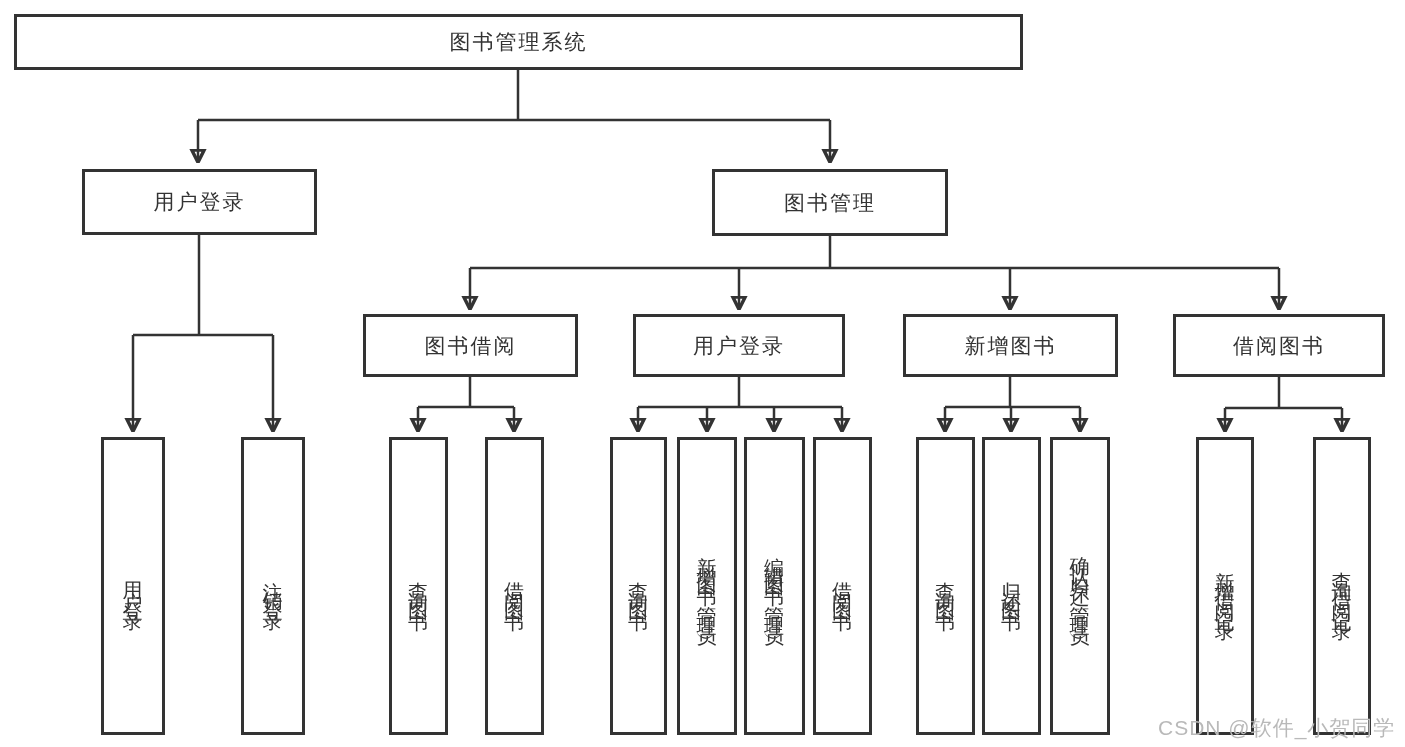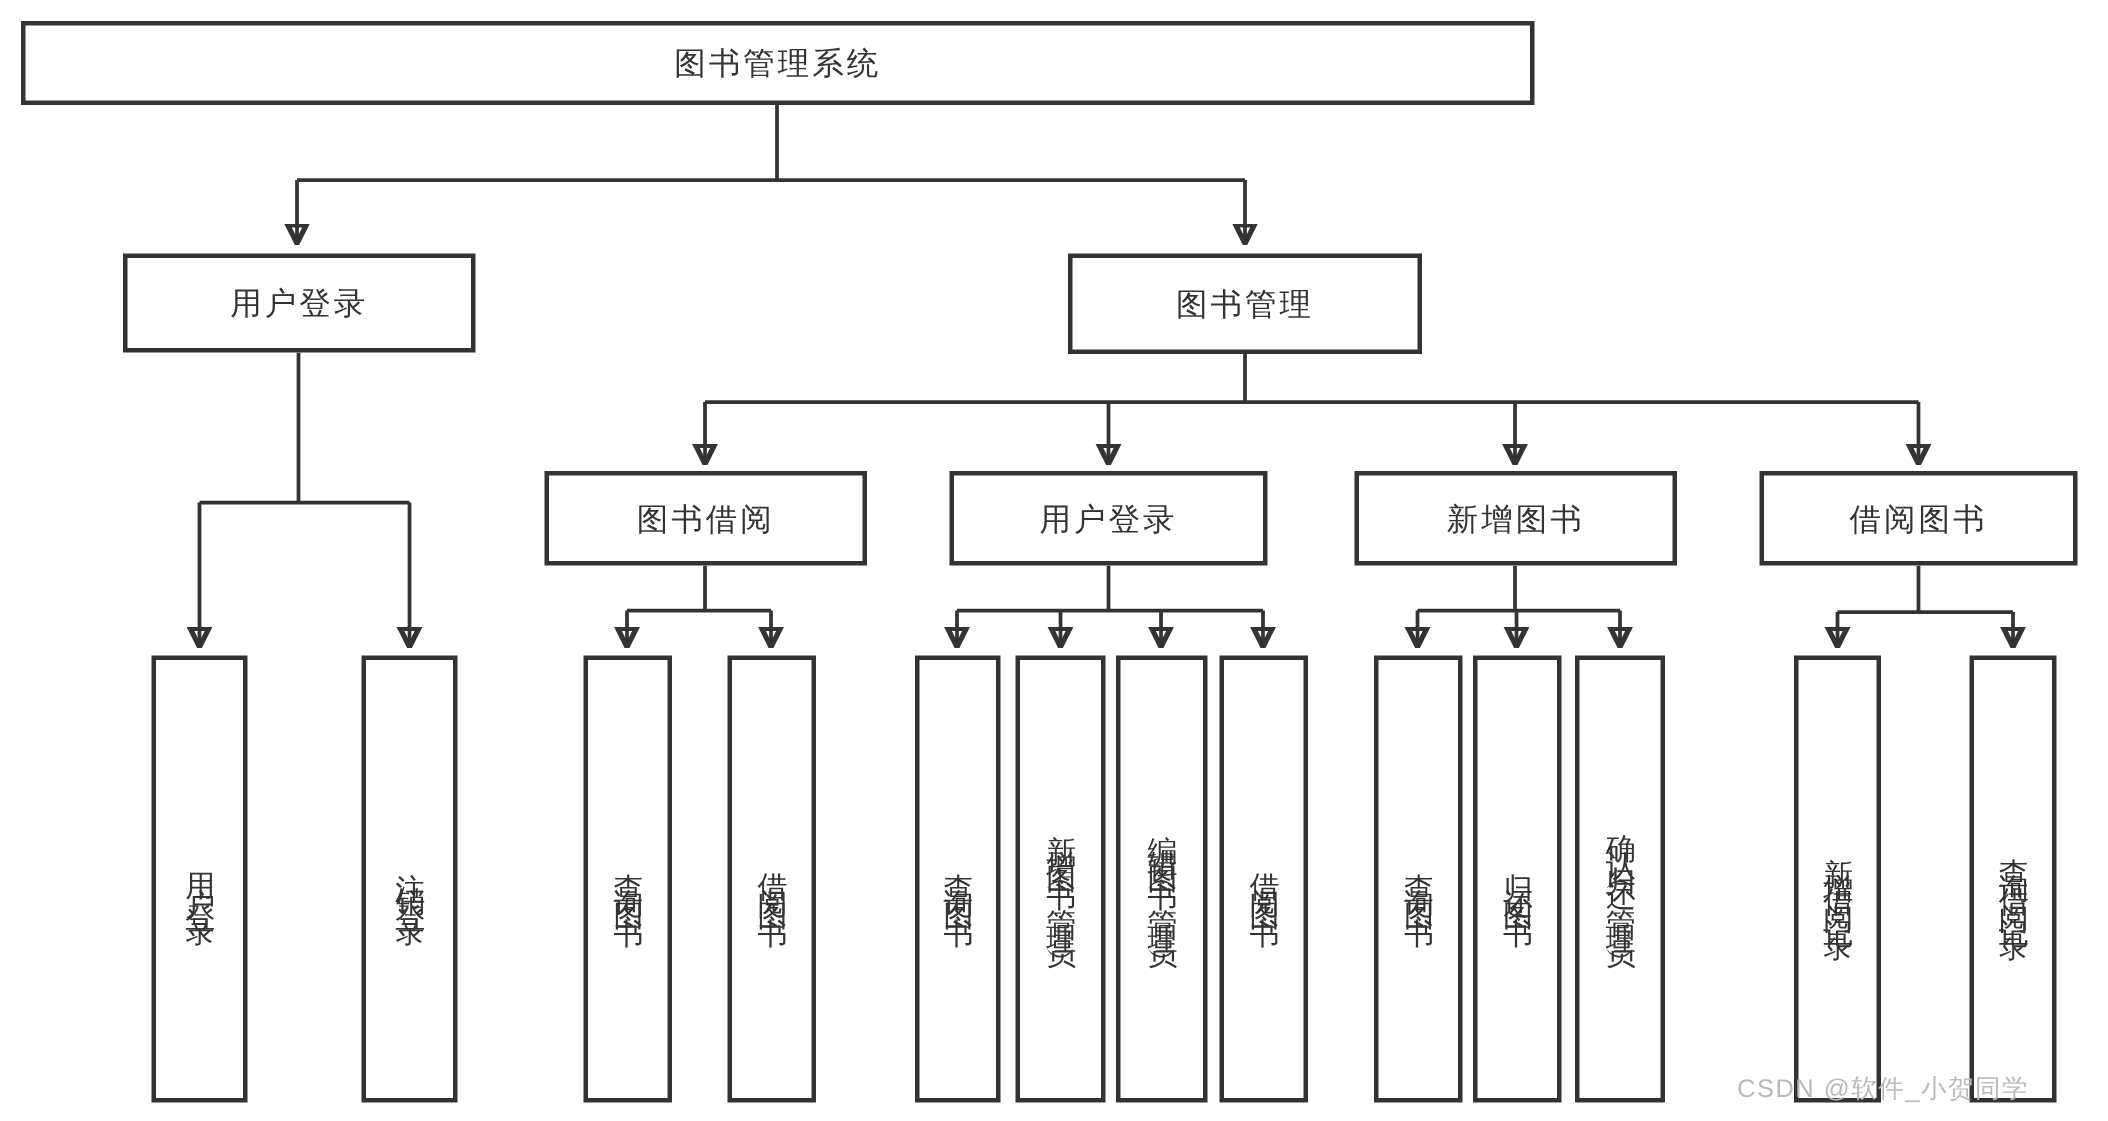--- a/index.html
+++ b/index.html
@@ -49,21 +49,21 @@
     writing-mode: vertical-rl;
     text-orientation: mixed;
     letter-spacing: 10px;
     line-height: 1;
     white-space: nowrap;
   }
   .watermark {
     position: absolute;
     left: 1158px;
     top: 714px;
-    font-size: 17px;
+    font-size: 21px;
     color: #b9b9b9;
     z-index: 5;
     white-space: nowrap;
     letter-spacing: 1px;
   }
 </style>
 </head>
 <body>
 
 <div class="stage">

